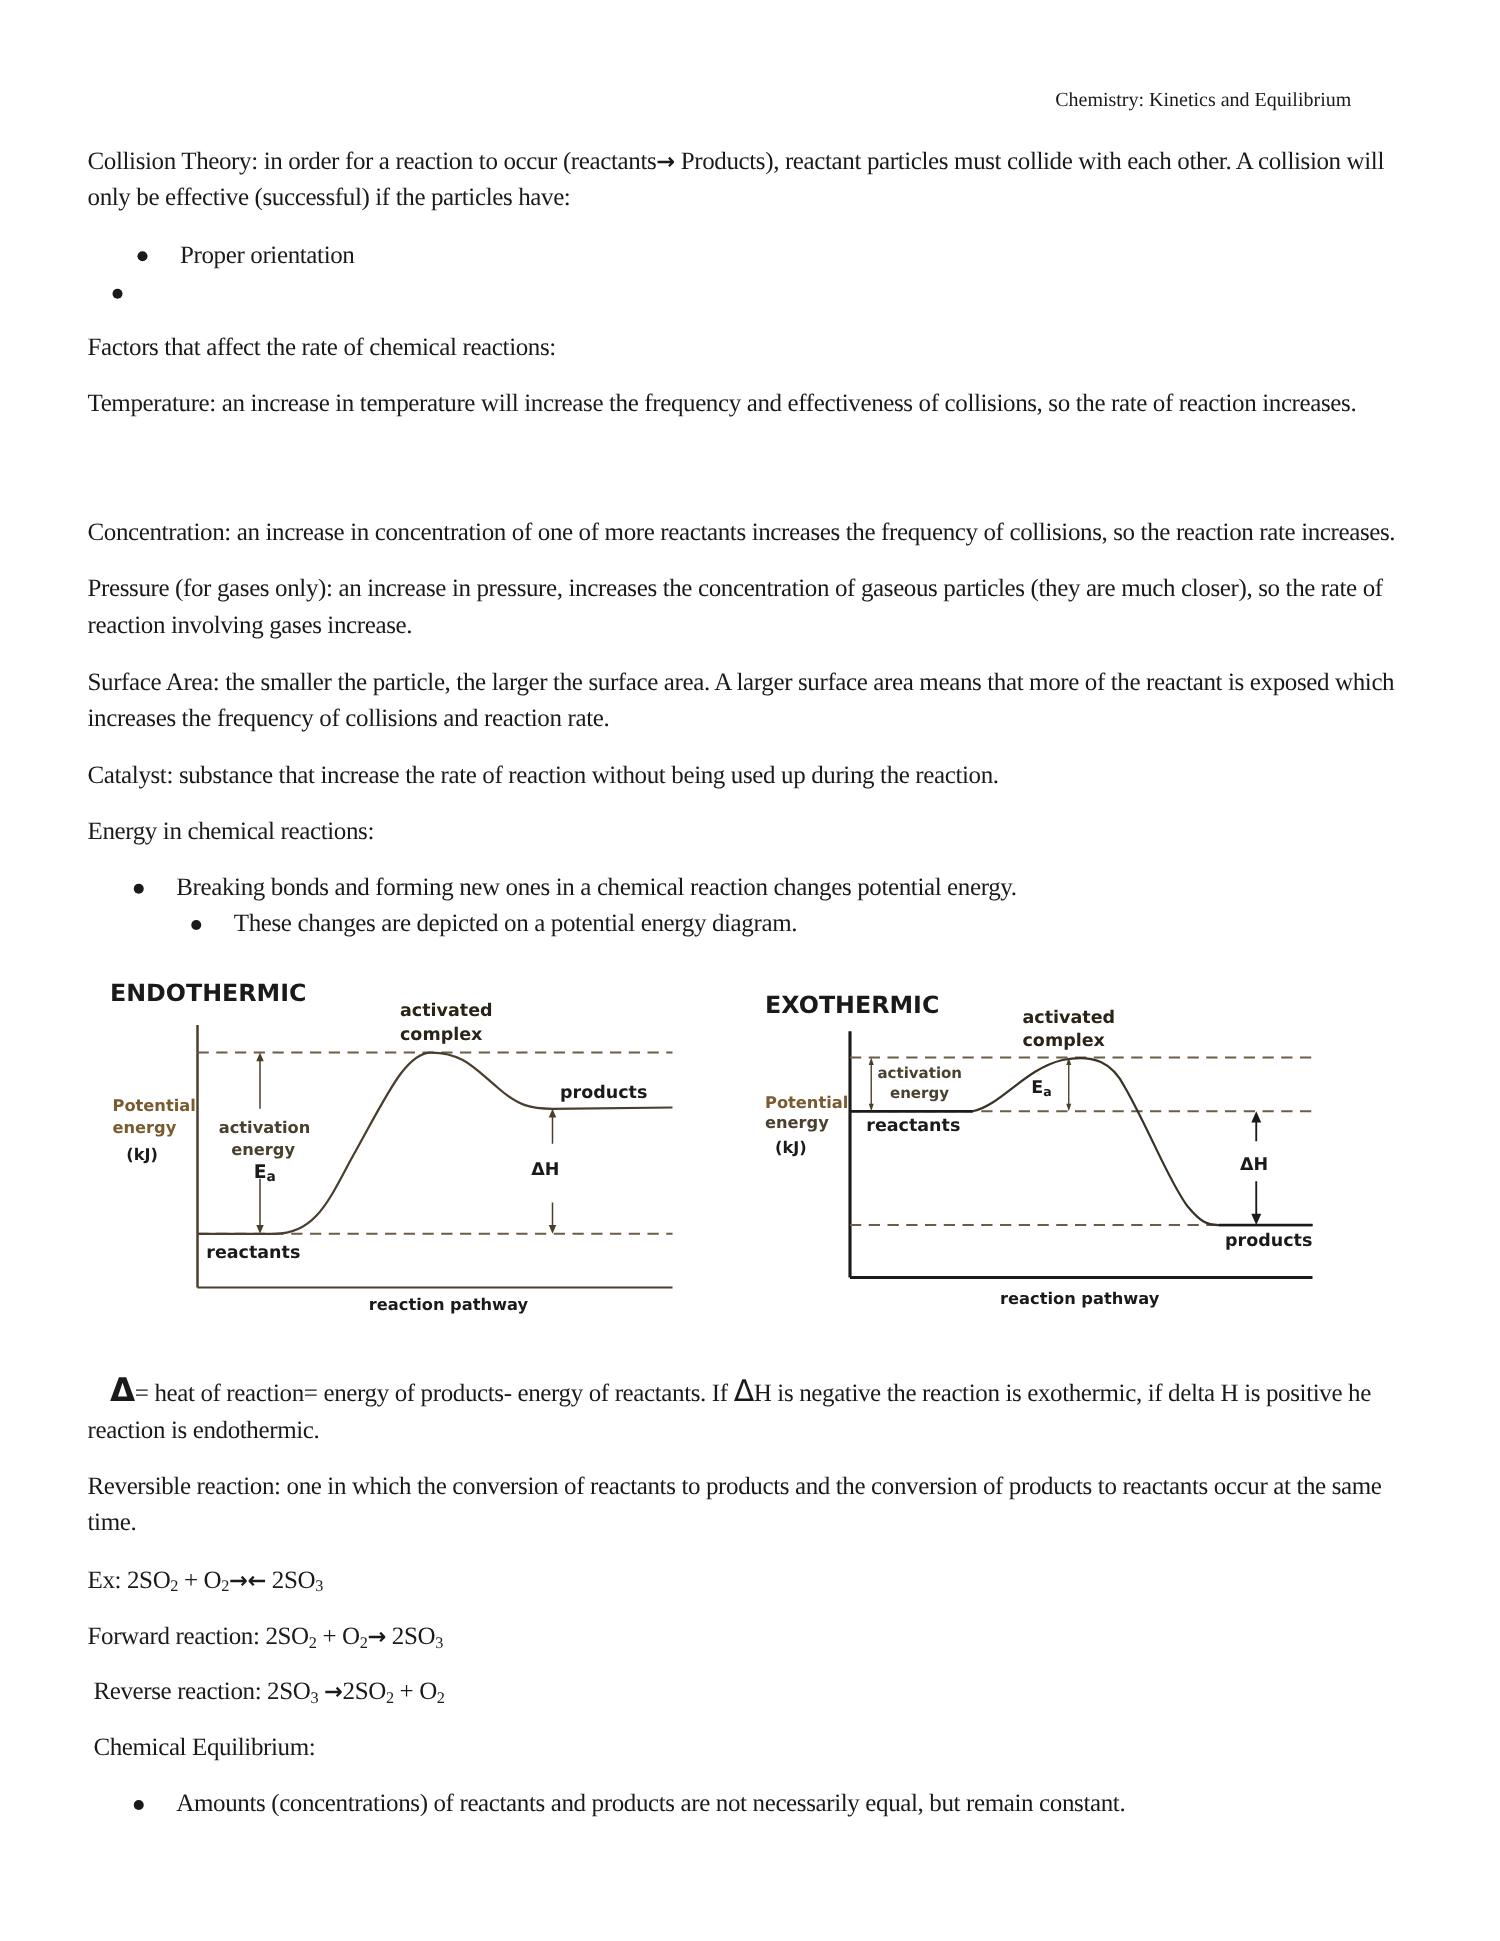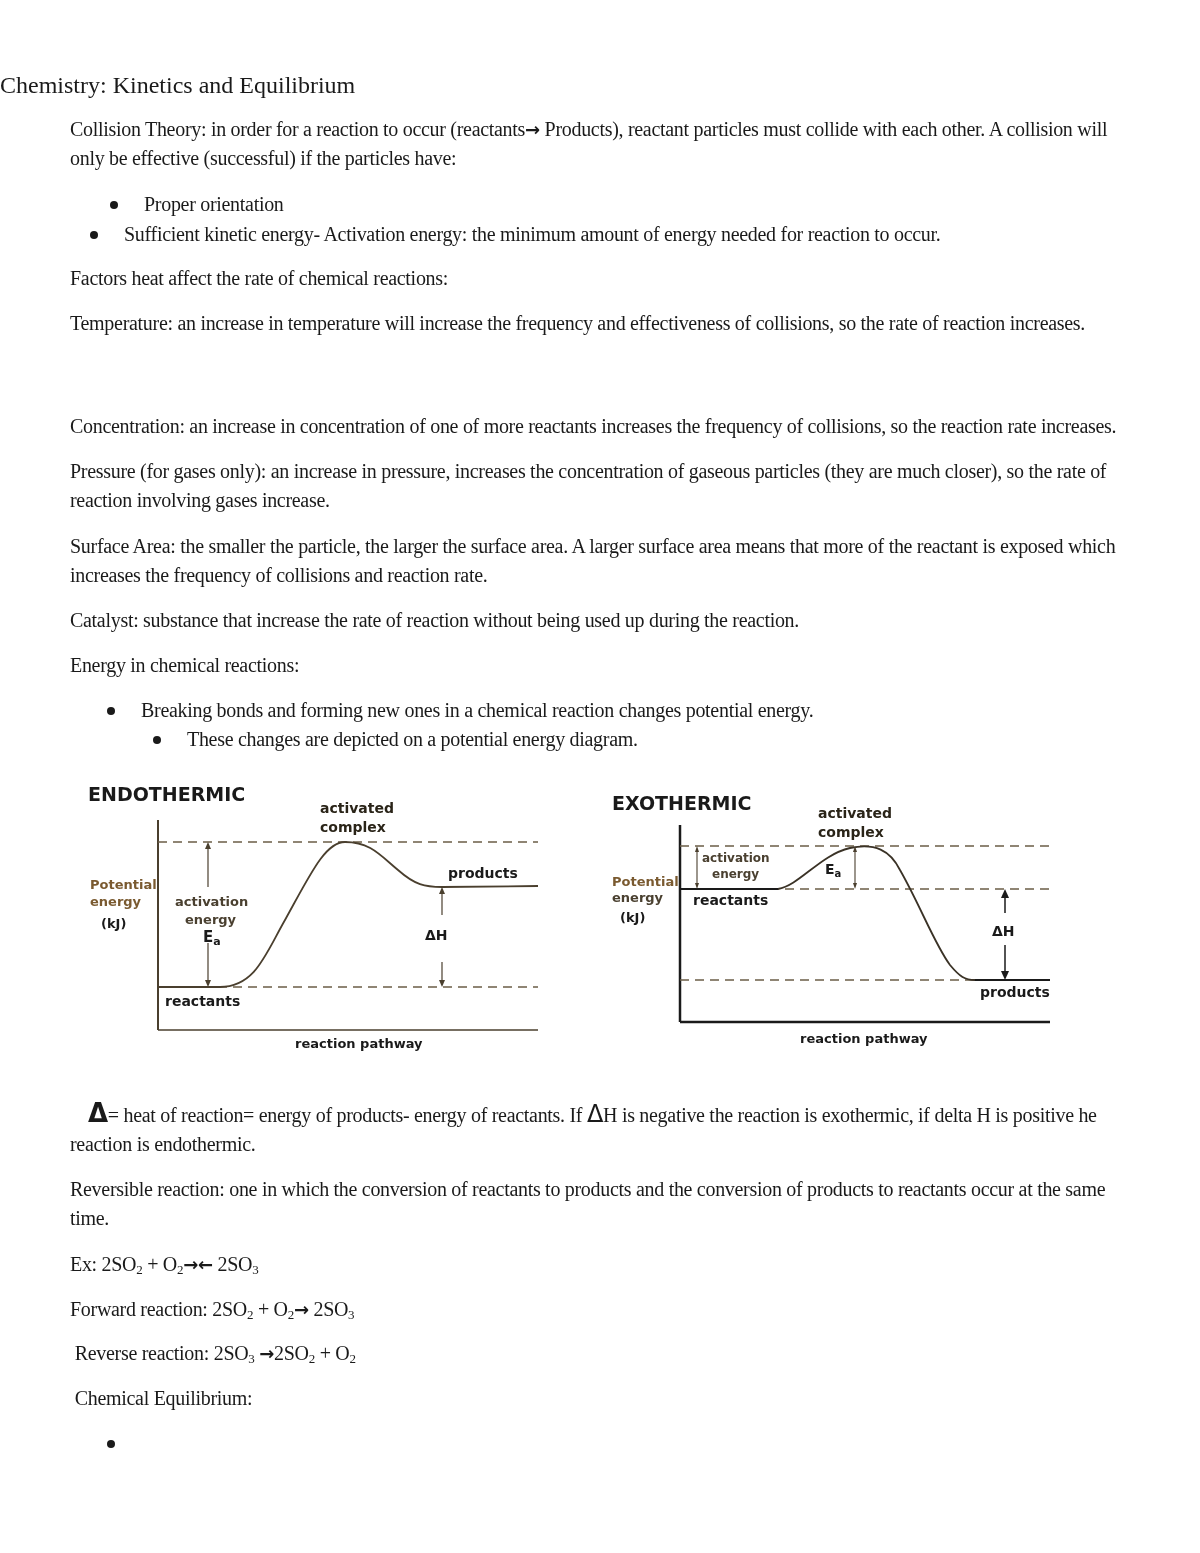--- a/index.html
+++ b/index.html
@@ -1,21 +1,21 @@
 <!DOCTYPE html>
 <html><head>
 <meta charset="utf-8">
 <style>
   html, body { margin: 0; padding: 0; background: #ffffff; }
   body {
     width: 1200px; height: 1553px; position: relative; overflow: hidden;
     font-family: "Liberation Serif", "DejaVu Serif", serif;
     color: #1a1a1a; font-size: 20px;
   }
-  .title { position: absolute; left: 0; width: 1081px; top: 72px; text-align: left; font-size: 24px; }
+  .title { position: absolute; left: 0; width: 1081px; top: 72px; text-align: right; font-size: 16px; }
   .p { position: absolute; left: 70px; width: 1062px; line-height: 29px; font-size: 20px; letter-spacing: -0.3px; }
   .p b { font-weight: normal; }
   .bullet { position: absolute; font-size: 20px; line-height: 29px; letter-spacing: -0.3px; }
   .bullet .dot { position: absolute; left: -34px; top: 11px; width: 8px; height: 8px; border-radius: 50%; background: #1a1a1a; }
   sub { font-size: 13px; vertical-align: -3px; line-height: 0; }
   .arrow { font-family: "DejaVu Sans", sans-serif; font-weight: bold; font-size: 18px; }
   .diag { position: absolute; }
   .diag text { font-family: "DejaVu Sans", "Liberation Sans", sans-serif; font-weight: bold; }
   .big-delta { font-family: "DejaVu Sans", sans-serif; font-weight: bold; font-size: 26px; }
   .small-delta { font-family: "DejaVu Sans", sans-serif; font-size: 24px; }
@@ -23,23 +23,23 @@
 </head>
 <body>
 
 <div class="title">Chemistry: Kinetics and Equilibrium</div>
 
 <div class="p" style="top:115px;">
   <b>Collision Theory:</b><span> in order for a reaction to occur (reactants</span><span class="arrow">→</span><span> Products), reactant particles must collide with each other. A collision will only be effective (successful) if the particles have:</span>
 </div>
 
 <div class="bullet" style="left:124px; top:190px;margin-left:20px;"><span class="dot"></span><span>Proper orientation</span></div>
-<div class="bullet" style="left:124px; top:220px;"><span class="dot"></span><span>Sufficient kinetic energy- Activation energy: the minimum amount of energy needed for reaction to occur.</span></div>
+<div class="bullet" style="left:124px; top:220px;"><span class="dot"></span></div>
 
-<div class="p" style="top:264px;">Factors heat affect the rate of chemical reactions:</div>
+<div class="p" style="top:264px;">Factors that affect the rate of chemical reactions:</div>
 
 <div class="p" style="top:309px;"><b>Temperature:</b><span> an increase in temperature will increase the frequency and effectiveness of collisions, so the rate of reaction increases.</span></div>
 <div class="p" style="top:384px;margin-top:28px;"><b>Concentration:</b><span> an increase in concentration of one of more reactants increases the frequency of collisions, so the reaction rate increases.</span></div>
 <div class="p" style="top:457px;"><b>Pressure (for gases only):</b><span> an increase in pressure, increases the concentration of gaseous particles (they are much closer), so the rate of reaction involving gases increase.</span></div>
 <div class="p" style="top:532px;"><b>Surface Area:</b><span> the smaller the particle, the larger the surface area. A larger surface area means that more of the reactant is exposed which increases the frequency of collisions and reaction rate.</span></div>
 <div class="p" style="top:606px;"><b>Catalyst:</b><span> substance that increase the rate of reaction without being used up during the reaction.</span></div>
 
 <div class="p" style="top:651px;">Energy in chemical reactions:</div>
 
 <div class="bullet" style="left:141px; top:696px;"><span class="dot"></span><span>Breaking bonds and forming new ones in a chemical reaction changes potential energy.</span></div>
@@ -126,13 +126,13 @@
 <div class="p" style="top:1175px;"><b>Reversible reaction:</b><span> one in which the conversion of reactants to products and the conversion of products to reactants occur at the same time.</span></div>
 
 <div class="p" style="top:1250px;"><span>Ex: </span>2SO<sub>2</sub> + O<sub>2</sub><span class="arrow">→</span><span class="arrow">←</span> 2SO<sub>3</sub></div>
 
 <div class="p" style="top:1295px;"><span>Forward reaction: </span>2SO<sub>2</sub> + O<sub>2</sub><span class="arrow">→</span> 2SO<sub>3</sub></div>
 
 <div class="p" style="top:1339px; white-space:pre;"><span> Reverse reaction: </span>2SO<sub>3</sub> <span class="arrow">→</span>2SO<sub>2</sub> + O<sub>2</sub></div>
 
 <div class="p" style="top:1384px; white-space:pre;"> Chemical Equilibrium:</div>
 
-<div class="bullet" style="left:141px; top:1429px;"><span class="dot"></span></div>
+<div class="bullet" style="left:141px; top:1429px;"><span class="dot"></span><span>Amounts (concentrations) of reactants and products are not necessarily equal, but remain constant.</span></div>
 
 </body></html>

